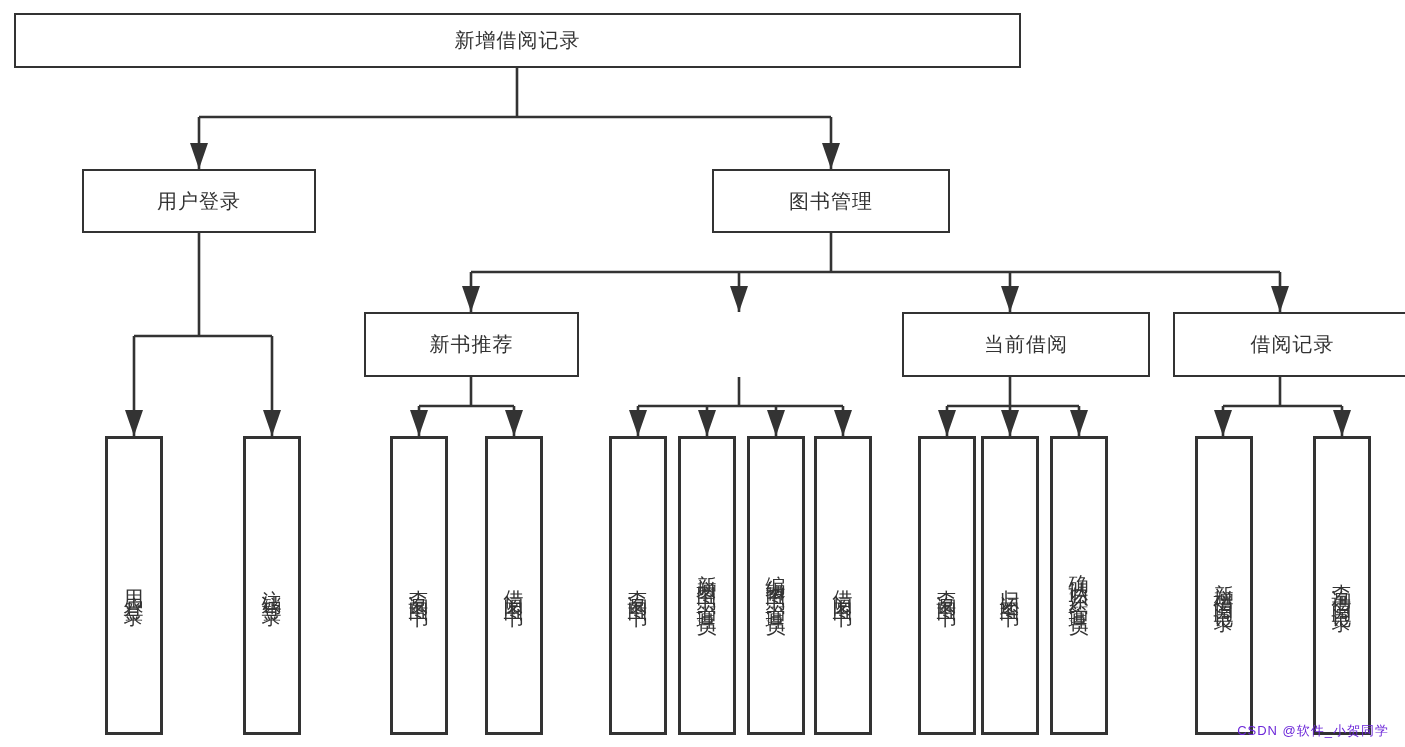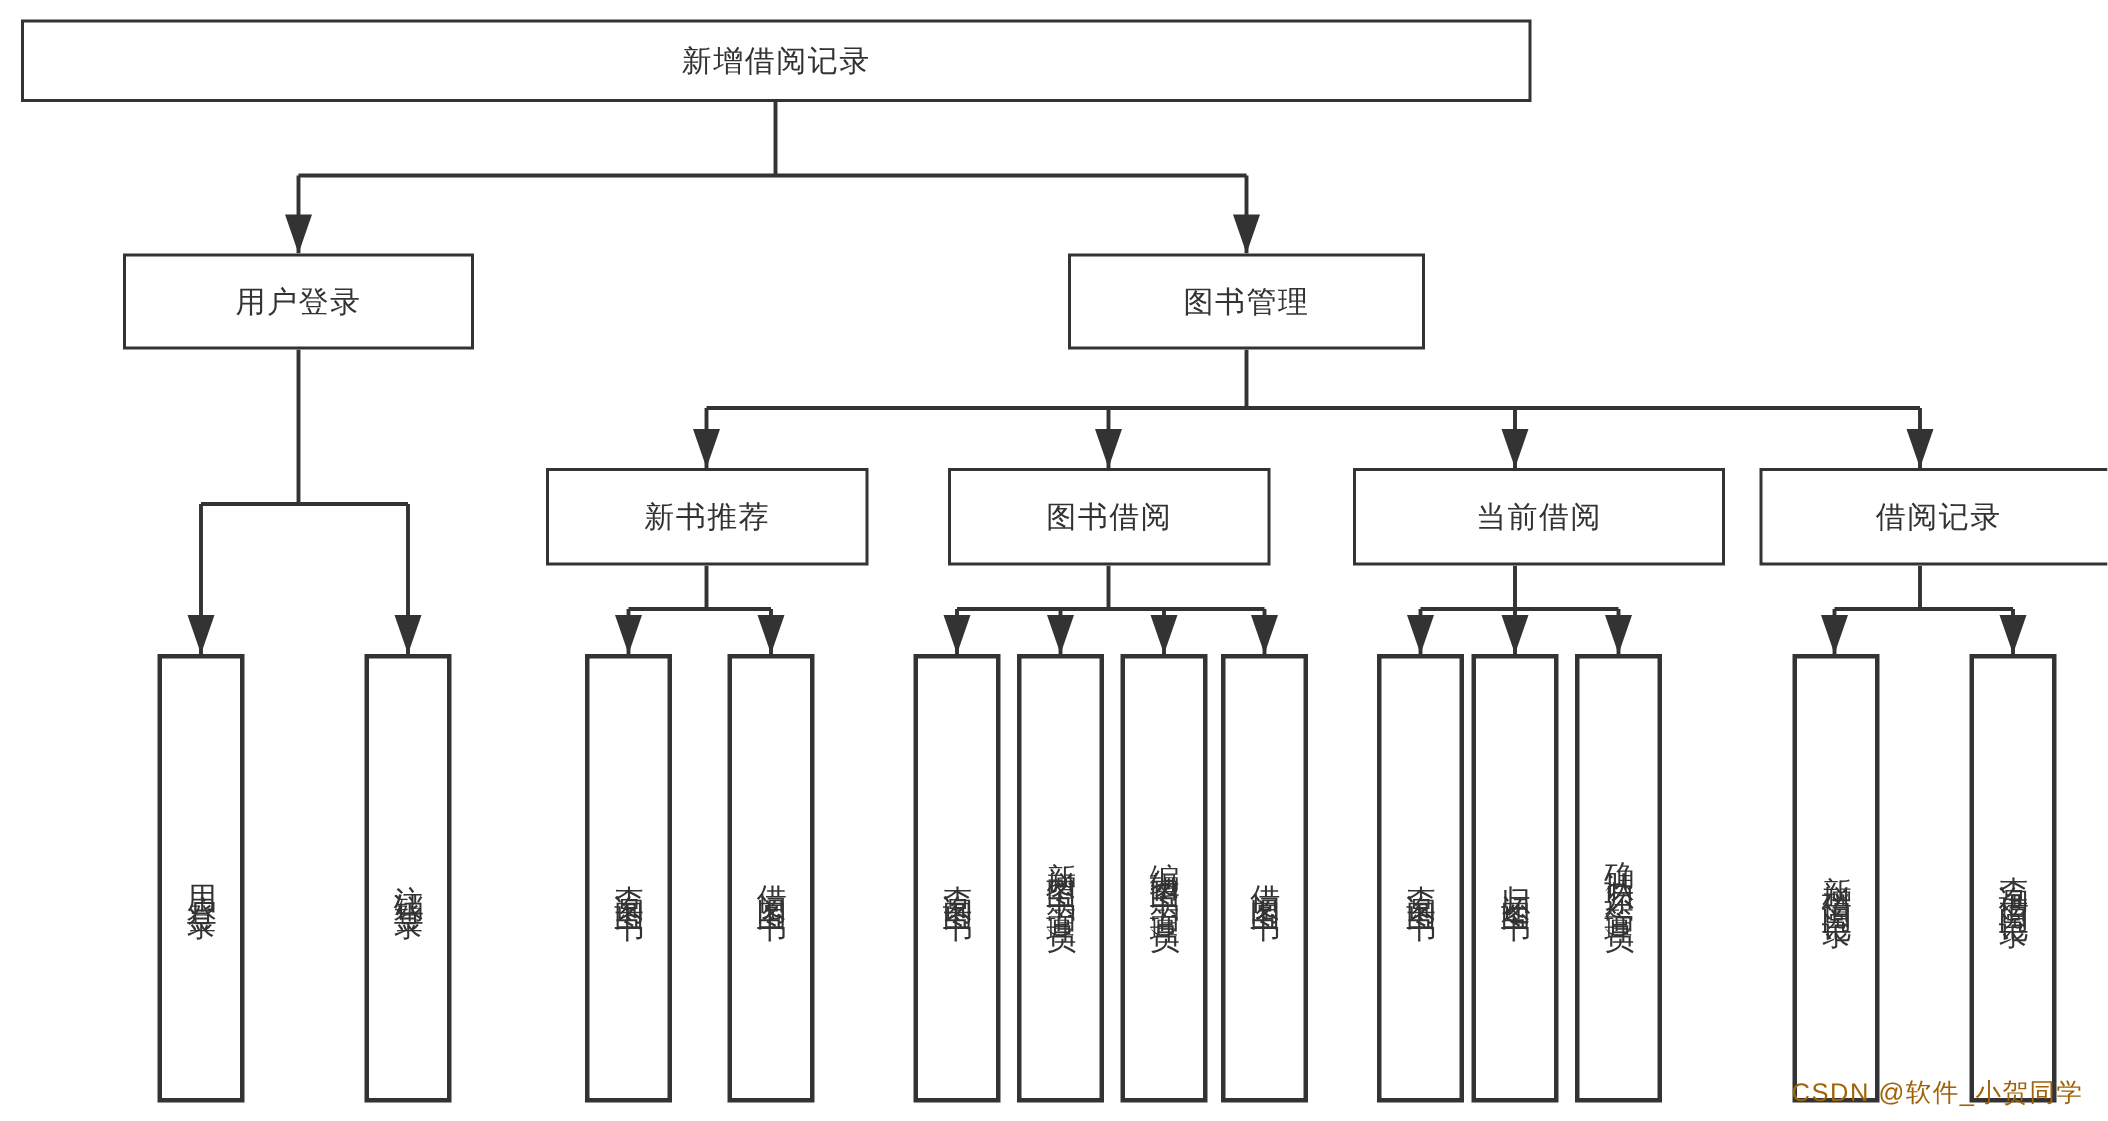--- a/index.html
+++ b/index.html
@@ -48,23 +48,23 @@
     border-width: 3px;
     writing-mode: vertical-rl;
     text-orientation: mixed;
     letter-spacing: 6px;
     line-height: 1;
   }
   .watermark {
     position: absolute;
     right: 16px;
     bottom: 7px;
-    font-size: 17px;
+    font-size: 13px;
     letter-spacing: 1px;
-    color: #a16207;
+    color: #6d28d9;
     z-index: 10;
     white-space: nowrap;
   }
 </style>
 </head>
 <body>
 
 <div id="canvas">
 
   <svg id="connectors" viewBox="0 0 1405 747" xmlns="http://www.w3.org/2000/svg">
@@ -97,21 +97,20 @@
       <polygon points="1333,410 1351,410 1342,436"></polygon>
     </g>
   </svg>
 
   <div class="box root">新增借阅记录</div>
 
   <div class="box l2" style="left:82px; width:234px;">用户登录</div>
   <div class="box l3" style="left:364px; width:215px;">新书推荐</div>
 
   <div class="box l2" style="left:712px; width:238px;">图书管理</div>
-  <div class="box l3" style="left:632px; width:215px;">图书借阅</div>
   <div class="box l3" style="left:902px; width:248px;">当前借阅</div>
   <div class="box l3" style="left:1173px; width:239px;">借阅记录</div>
 
   <div class="box leaf" style="left:105px;">用户登录</div>
   <div class="box leaf" style="left:243px;">注销登录</div>
 
   <div class="box leaf" style="left:390px;">查询图书</div>
   <div class="box leaf" style="left:485px;">借阅图书</div>
 
   <div class="box leaf" style="left:609px;">查询图书</div>

